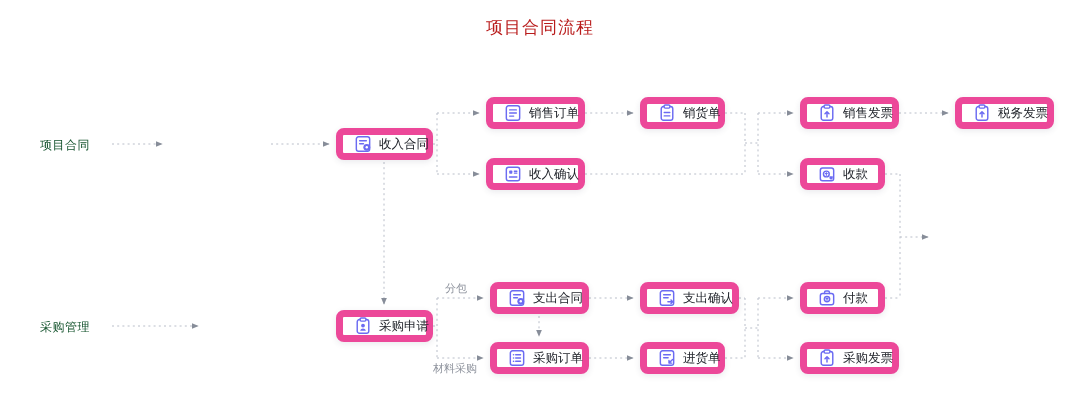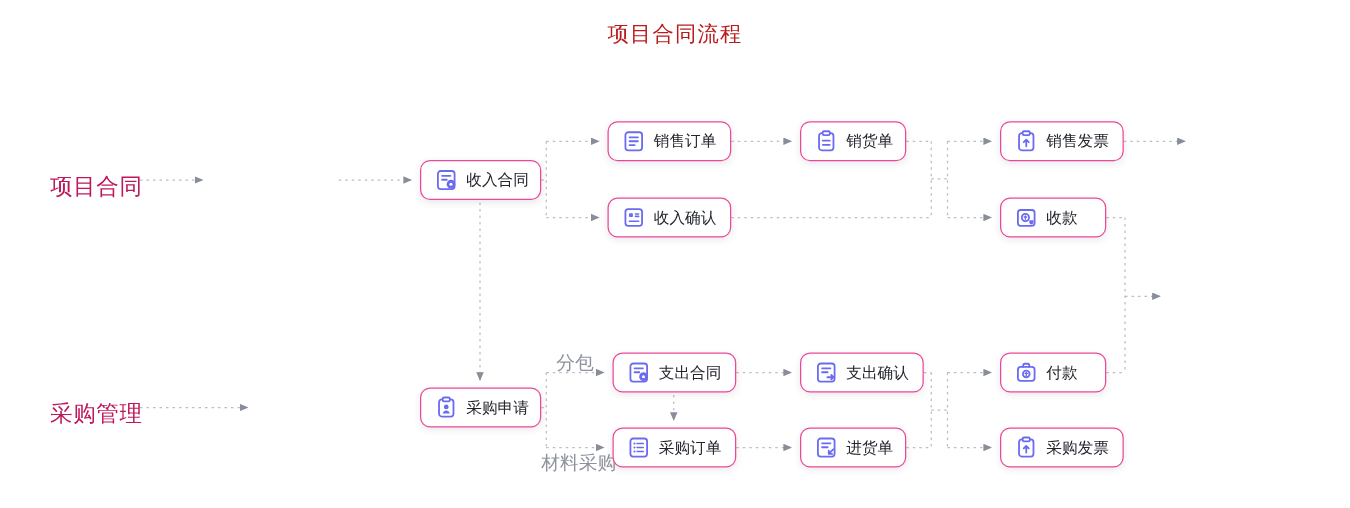--- a/index.html
+++ b/index.html
@@ -5,28 +5,28 @@
   html,body{margin:0;padding:0;background:#fff;}
   .canvas{
     position:relative;width:1080px;height:406px;background:#ffffff;overflow:hidden;
     font-family:"Liberation Sans","DejaVu Sans",sans-serif;
   }
   .title{
     position:absolute;top:16px;left:0;width:100%;text-align:center;
     font-size:17px;font-weight:500;color:#b91c1c;letter-spacing:1px;
   }
   .lane-label{
-    position:absolute;font-size:18px;color:#be185d;letter-spacing:.5px;
+    position:absolute;font-size:12px;color:#14532d;letter-spacing:.5px;
   }
   .edge-label{
-    position:absolute;font-size:15px;color:#8d929c;white-space:nowrap;
+    position:absolute;font-size:11px;color:#8d929c;white-space:nowrap;
   }
   .node{
     position:absolute;height:32px;box-sizing:border-box;
-    background:#fff;border:1px solid #ec4899;border-radius:8px;
+    background:#fff;border:7px solid #ec4899;border-radius:8px;
     box-shadow:0 2px 6px rgba(45,52,75,.10);
     display:flex;align-items:center;gap:6px;padding:0 10px;
     font-size:12.5px;color:#23262d;white-space:nowrap;cursor:pointer;
   }
   .ni{width:20px;height:20px;display:flex;align-items:center;justify-content:center;flex:none;}
   .nl{line-height:1;}
   svg.wires{position:absolute;left:0;top:0;}
 </style>
 </head>
 <body>
@@ -138,20 +138,30 @@
     <span class="ni">
       <svg width="20" height="20" viewBox="0 0 18 18" fill="none" stroke="#6b6bf2" stroke-width="1.3" stroke-linecap="round" stroke-linejoin="round">
         <rect x="3.8" y="3.2" width="10.4" height="12.3" rx="2"></rect>
         <rect x="6.4" y="1.8" width="5.2" height="2.8" rx="1" fill="#fff"></rect>
         <path d="M9 12.6V7.9M7.2 9.7L9 7.9l1.8 1.8"></path>
       </svg>
     </span>
     <span class="nl">销售发票</span>
   </div>
 
+  <div class="node" style="left:955px;top:97px;width:99px">
+    <span class="ni">
+      <svg width="20" height="20" viewBox="0 0 18 18" fill="none" stroke="#6b6bf2" stroke-width="1.3" stroke-linecap="round" stroke-linejoin="round">
+        <rect x="3.8" y="3.2" width="10.4" height="12.3" rx="2"></rect>
+        <rect x="6.4" y="1.8" width="5.2" height="2.8" rx="1" fill="#fff"></rect>
+        <path d="M9 12.6V7.9M7.2 9.7L9 7.9l1.8 1.8"></path>
+      </svg>
+    </span>
+    <span class="nl">税务发票</span>
+  </div>
 
   <div class="node" style="left:486px;top:158px;width:99px">
     <span class="ni">
       <svg width="20" height="20" viewBox="0 0 18 18" fill="none" stroke="#6b6bf2" stroke-width="1.2" stroke-linecap="round" stroke-linejoin="round">
         <rect x="3" y="3" width="12" height="12" rx="2" stroke-width="1.3"></rect>
         <rect x="5.6" y="5.9" width="2.8" height="2.8" rx=".6" fill="#6b6bf2" stroke="none"></rect>
         <path d="M10.2 6.5h2.3M10.2 8.2h2.3M5.8 11.7h6.7"></path>
       </svg>
     </span>
     <span class="nl">收入确认</span>

